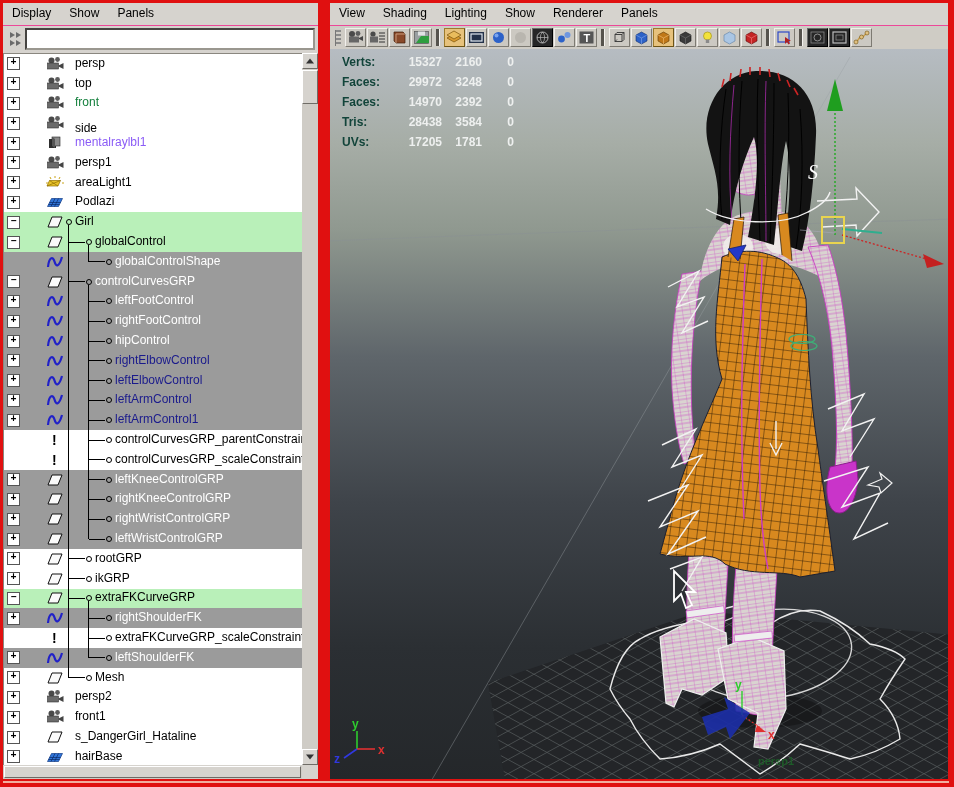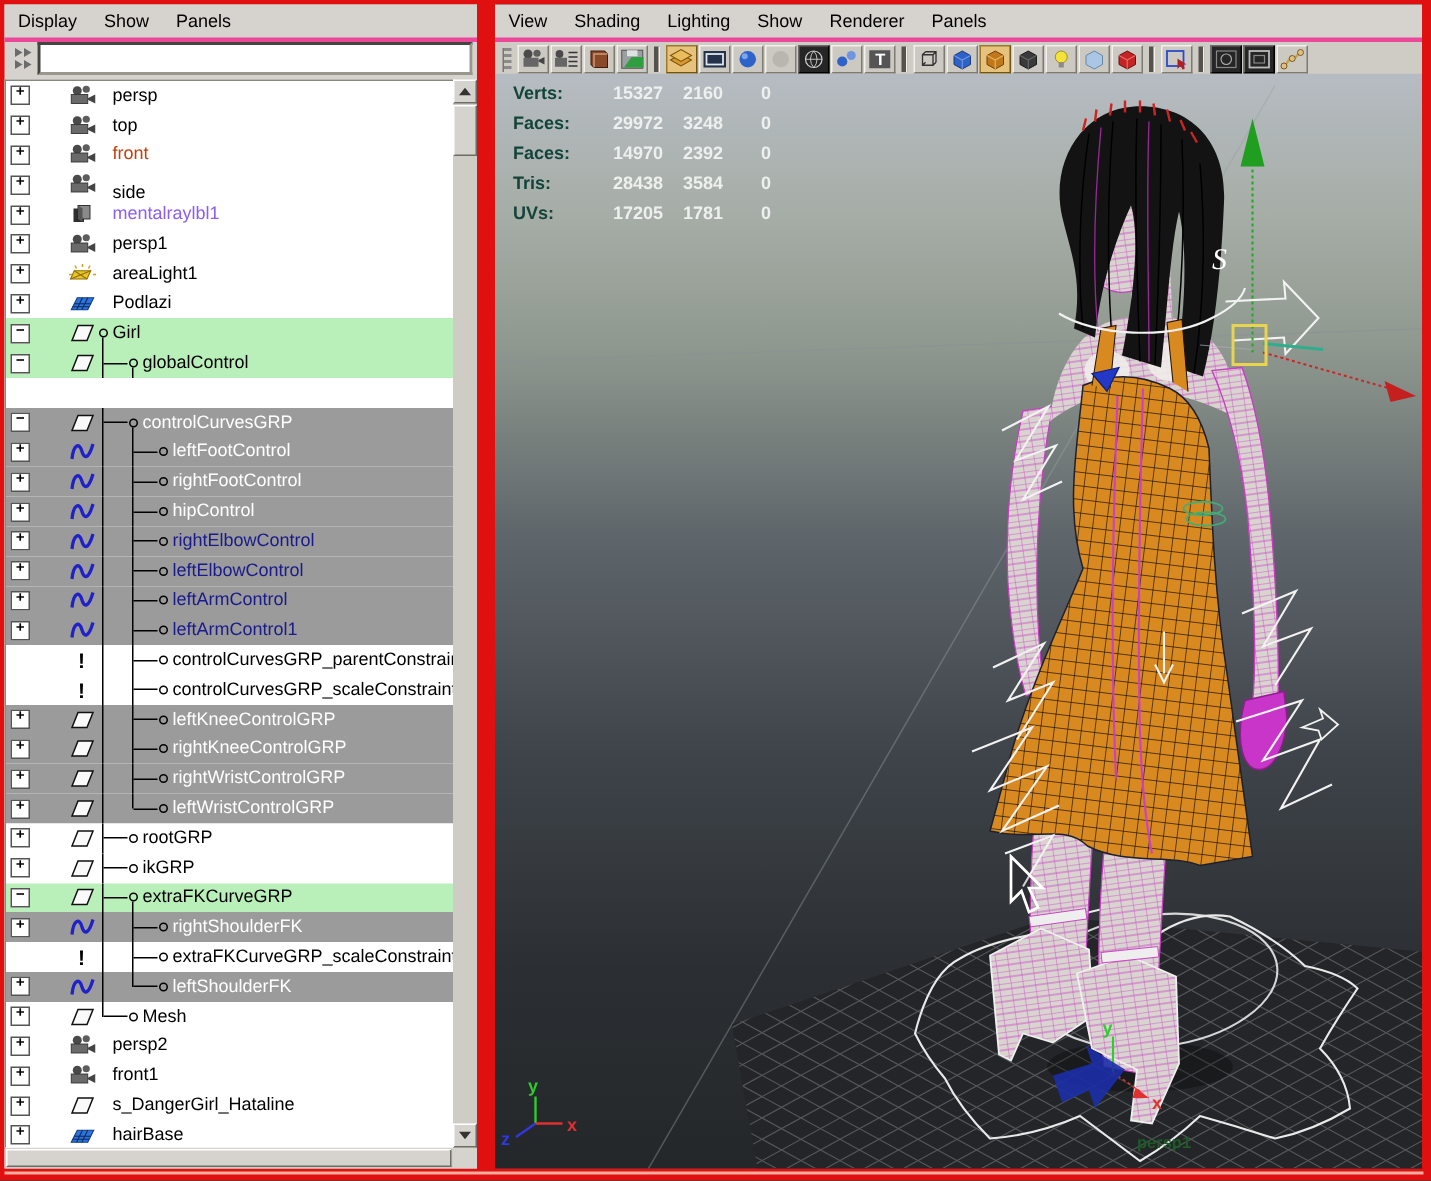--- a/index.html
+++ b/index.html
@@ -1,21 +1,21 @@
 <!DOCTYPE html>
 <html><head>
 <meta charset="utf-8">
 <style>
   html,body{margin:0;padding:0}
   body{width:954px;height:787px;position:relative;background:#e01010;font-family:"Liberation Sans",sans-serif;overflow:hidden}
   .salmon{position:absolute;left:3px;right:5px;bottom:4px;height:2px;background:#f2ae9e;z-index:5}
 
   
   #outliner{position:absolute;left:3px;top:3px;width:315px;height:776px;background:#d6d3ce}
-  .menubar{display:flex;align-items:center;height:22px;background:#d6d3ce;border-bottom:3px solid #ec4899;font-size:12px;color:#000}
+  .menubar{display:flex;align-items:flex-start;height:22px;background:#d6d3ce;border-bottom:1px solid #ec4899;font-size:12px;color:#000}
   .menu-item{padding:3px 9px;white-space:nowrap}
   #filter-row{position:absolute;left:0;top:23px;width:100%;height:26px;display:flex;align-items:center}
   #filter-icon{width:20px;height:18px;margin-left:2px;display:flex;flex-direction:column;justify-content:center;gap:2px}
   #filter-icon .r{display:flex;gap:1px;justify-content:center}
   #filter-icon .t{width:0;height:0;border-top:3px solid transparent;border-bottom:3px solid transparent;border-left:5px solid #6b6b6b}
   .filter-input{flex:1;margin-right:3px;height:18px;border:2px inset #9a978f;background:#fff;font:12px "Liberation Sans",sans-serif;padding:0 3px}
   #tree-wrap{position:absolute;left:0;top:50px;right:16px;bottom:14px;background:#fff;border-top:1px solid #8a877f;border-left:1px solid #8a877f;overflow:hidden}
   .row{position:absolute;left:0;width:100%}
   .expander{position:absolute;left:3px;width:11px;height:11px;border:1px solid #555;background:#fff;color:#000;font:bold 10px/10px "Liberation Mono",monospace;text-align:center}
   .nicon{position:absolute;left:42px;width:18px;height:16px}
@@ -99,21 +99,21 @@
       <div class="row" style="top: 39.6px; height: 19.8px; background: rgb(255, 255, 255);">
         <div class="expander" style="top: 3.4px;">+</div>
         <span class="nicon" style="top: 1.9px;">
           <svg viewBox="0 0 18 16">
             <circle cx="5.5" cy="4.5" r="3" fill="#4a4a4a"></circle>
             <circle cx="11.5" cy="3.5" r="2.4" fill="#5d5d5d"></circle>
             <rect x="1.5" y="7" width="11" height="6" fill="#6a6a6a" stroke="#333" stroke-width=".6"></rect>
             <path d="M12.5 9.5l5-2.5v6l-5-2.5z" fill="#444"></path>
           </svg>
         </span>
-        <span class="lbl" style="left: 71px; top: 1.9px; color: #c2410c;">front</span>
+        <span class="lbl" style="left: 71px; top: 1.9px; color: #15803d;">front</span>
       </div>
       <div class="row" style="top: 59.4px; height: 19.8px; background: rgb(255, 255, 255);">
         <div class="expander" style="top: 3.4px;">+</div>
         <span class="nicon" style="top: 1.9px;">
           <svg viewBox="0 0 18 16">
             <circle cx="5.5" cy="4.5" r="3" fill="#4a4a4a"></circle>
             <circle cx="11.5" cy="3.5" r="2.4" fill="#5d5d5d"></circle>
             <rect x="1.5" y="7" width="11" height="6" fill="#6a6a6a" stroke="#333" stroke-width=".6"></rect>
             <path d="M12.5 9.5l5-2.5v6l-5-2.5z" fill="#444"></path>
           </svg>
@@ -180,20 +180,32 @@
         <div class="hline" style="left: 65px; top: 9.4px; height: 1px; width: 16px;"></div>
         <div class="vline" style="left: 84px; top: 12.9px; width: 1px; height: 6.9px;"></div>
         <div class="expander" style="top: 3.4px;">−</div>
         <span class="nicon" style="top: 1.9px;">
           <svg viewBox="0 0 18 16">
             <path d="M2 13L6 3h10l-4 10z" fill="#fafafa" stroke="#111" stroke-width="1"></path>
           </svg>
         </span>
         <span class="circ" style="left: 82px; top: 6.9px;"></span>
         <span class="lbl" style="left: 91px; top: 1.9px; color: rgb(0, 0, 0);">globalControl</span>
+      </div>
+      <div class="row" style="top: 198px; height: 19.8px; background: rgb(155, 155, 155);">
+        <div class="vline" style="left: 64px; top: 0px; width: 1px; height: 19.8px;"></div>
+        <div class="vline" style="left: 84px; top: 0px; width: 1px; height: 9.9px;"></div>
+        <div class="hline" style="left: 85px; top: 9.4px; height: 1px; width: 16px;"></div>
+        <span class="nicon" style="top: 1.9px;">
+          <svg viewBox="0 0 18 16">
+            <path d="M2 13C3 3 7 2 8.5 7.5 10 13 13 13.5 16 3" fill="none" stroke="#2121c8" stroke-width="2.2"></path>
+          </svg>
+        </span>
+        <span class="circ" style="left: 102px; top: 6.9px;"></span>
+        <span class="lbl" style="left: 111px; top: 1.9px; color: rgb(255, 255, 255);">globalControlShape</span>
       </div>
       <div class="row" style="top: 217.8px; height: 19.8px; background: rgb(155, 155, 155);">
         <div class="vline" style="left: 64px; top: 0px; width: 1px; height: 19.8px;"></div>
         <div class="hline" style="left: 65px; top: 9.4px; height: 1px; width: 16px;"></div>
         <div class="vline" style="left: 84px; top: 12.9px; width: 1px; height: 6.9px;"></div>
         <div class="expander" style="top: 3.4px;">−</div>
         <span class="nicon" style="top: 1.9px;">
           <svg viewBox="0 0 18 16">
             <path d="M2 13L6 3h10l-4 10z" fill="#fafafa" stroke="#111" stroke-width="1"></path>
           </svg>

